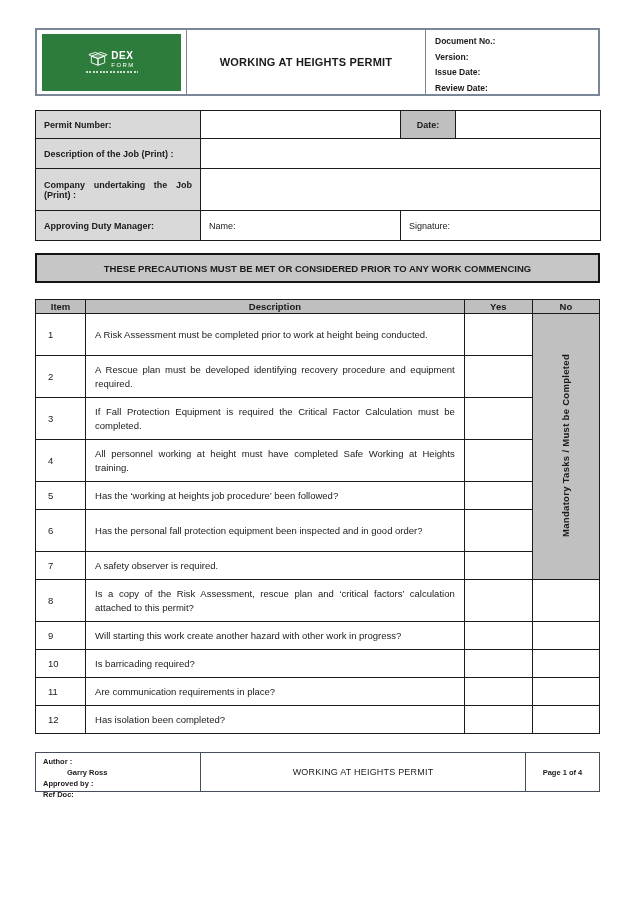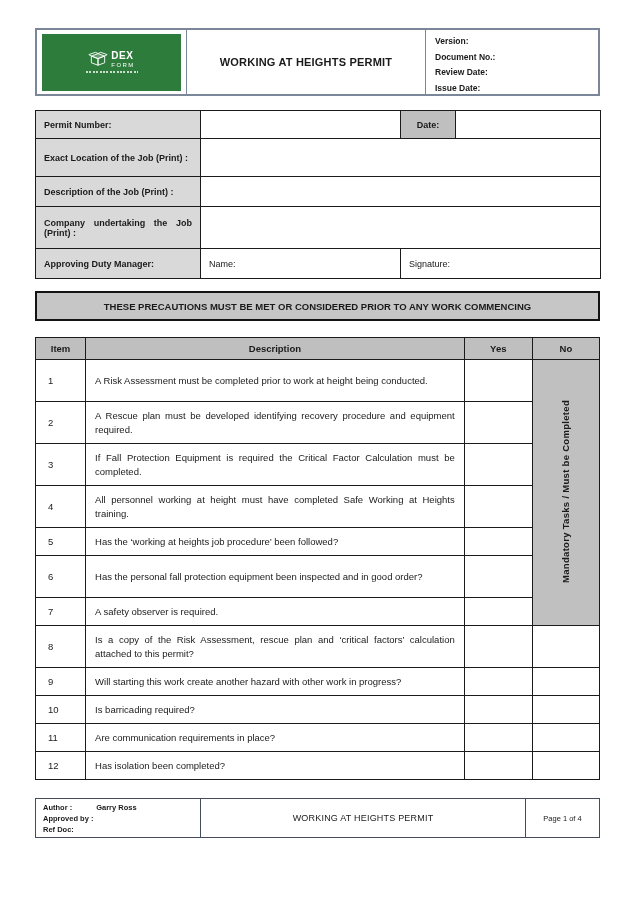--- a/index.html
+++ b/index.html
@@ -37,37 +37,37 @@
   .cell-date { background: #bfbfbf; font-weight: bold; text-align: center; padding: 3px 4px; }
   .rh28 { height: 28px; } .rh30 { height: 30px; } .rh38 { height: 38px; } .rh42 { height: 42px; }
 
   
   .banner { margin-top: 12px; height: 30px; border: 2.5px solid #141414; background: #c6c6c6;
     display: flex; align-items: center; justify-content: center; font-weight: bold; font-size: 9.5px; }
 
   
   .checklist { margin-top: 16px; }
   .checklist th, .checklist td { border: 1.5px solid #1b1b1b; font-size: 9.5px; }
-  .checklist th { background: #bfbfbf; height: 22px; font-weight: bold; text-align: center; }
+  .checklist th { background: #bfbfbf; height: 14px; font-weight: bold; text-align: center; }
   td.item { padding-left: 12px; vertical-align: middle; }
   td.desc { padding: 2px 9px; text-align: justify; line-height: 14px; vertical-align: middle; }
   td.mandatory { background: #c0c0c0; text-align: center; vertical-align: middle; padding: 0; }
   td.mandatory span { display: inline-block; writing-mode: vertical-rl; transform: rotate(180deg);
     font-weight: bold; font-size: 9.5px; letter-spacing: .3px; white-space: nowrap; }
 
   
   .footer-box { margin-top: 18px; display: flex; height: 40px; border: 1.5px solid #454c5c; }
   .f-left { width: 165px; border-right: 1.5px solid #454c5c; padding: 3px 7px; font-size: 7.5px;
     font-weight: bold; line-height: 11px; }
-  .author-line { display: flex; }
+  .author-line { display: flex; flex-direction: column; }
   .author-value { margin-left: 24px; }
   .f-center { flex: 1; display: flex; align-items: center; justify-content: center; font-size: 9px;
     border-right: 1.5px solid #454c5c; letter-spacing: .2px; }
   .f-right { width: 73px; display: flex; align-items: center; justify-content: center;
-    font-weight: normal; font-size: 7.5px; }
+    font-weight: bold; font-size: 7.5px; }
 
   .warning { margin-top: 12px; text-align: center; color: #ee1414; font-weight: bold; font-size: 9.5px; letter-spacing: .2px; }
 </style>
 </head>
 <body>
 
 <div class="content">
 
   <div class="header-box">
     <div class="logo-cell">
@@ -85,44 +85,40 @@
           <div class="logo-text">
             <span class="logo-dex">DEX</span>
             <span class="logo-form">FORM</span>
           </div>
         </div>
         <div class="logo-tagline"></div>
       </div>
     </div>
     <div class="title-cell">WORKING AT HEIGHTS PERMIT</div>
     <div class="info-cell">
+      <div class="info-line">Document No.:</div>
       <div class="info-line">Version:</div>
-      <div class="info-line">Document No.:</div>
+      <div class="info-line">Issue Date:</div>
       <div class="info-line">Review Date:</div>
-      <div class="info-line">Issue Date:</div>
     </div>
   </div>
 
   <table class="permit-table">
     <colgroup>
         <col style="width:165px">
         <col style="width:200px">
         <col style="width:55px">
         <col style="width:145px">
       </colgroup>
     <tbody>
         <tr class="rh28">
       <td class="lbl">Permit Number:</td>
       <td></td>
       <td class="cell-date">Date:</td>
       <td></td>
-    </tr>
-    <tr class="rh38">
-      <td class="lbl just">Exact Location of the Job (Print) :</td>
-      <td colspan="3"></td>
     </tr>
     <tr class="rh30">
       <td class="lbl">Description of the Job (Print) :</td>
       <td colspan="3"></td>
     </tr>
     <tr class="rh42">
       <td class="lbl just">Company undertaking the Job (Print) :</td>
       <td colspan="3"></td>
     </tr>
     <tr class="rh30">

